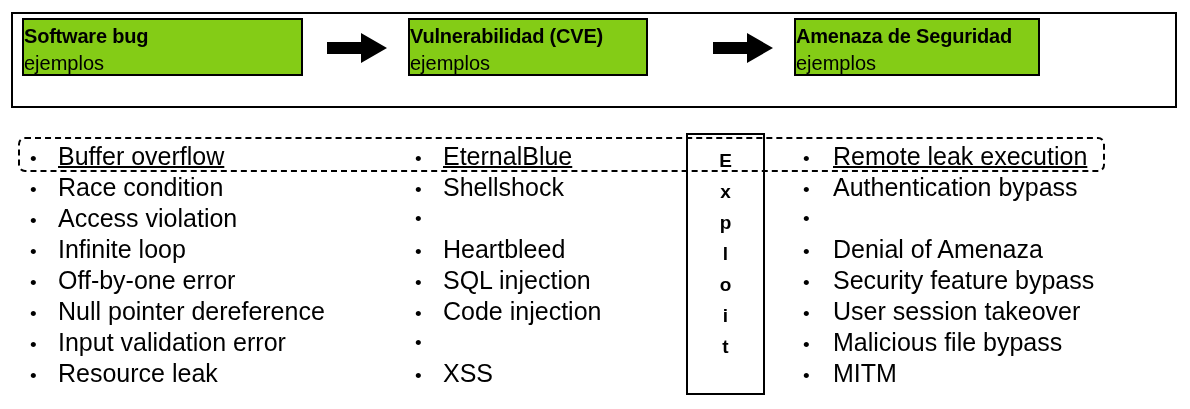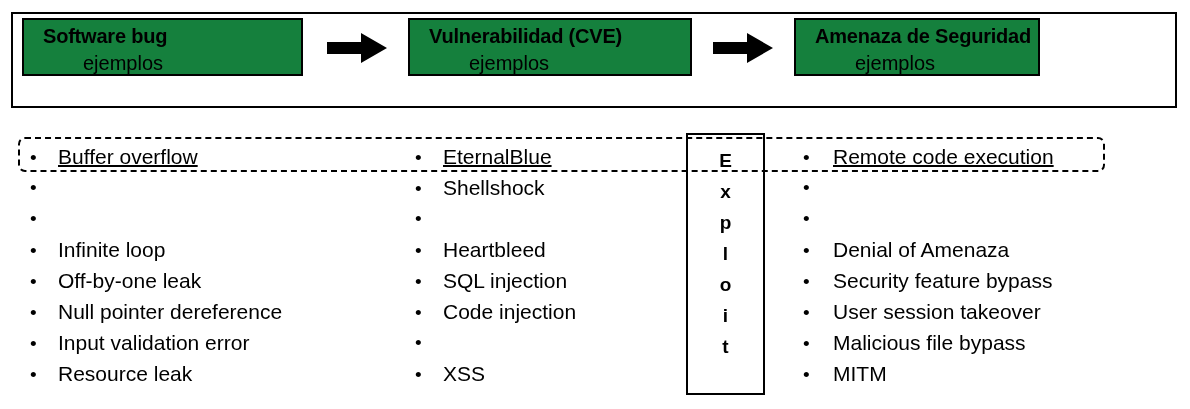--- a/index.html
+++ b/index.html
@@ -26,39 +26,38 @@
     top: 12px;
     width: 1166px;
     height: 96px;
     border: 2px solid #000000;
     box-sizing: border-box;
   }
   .stage-box {
     position: absolute;
     border: 2px solid #000000;
     box-sizing: border-box;
-    background: #15803d;
-    padding: 3px 0 0 19px;
+    background: #84cc16;
+    padding: 3px 0 0 0;
   }
   .stage-title {
     font-size: 20px;
     font-weight: bold;
     line-height: 27px;
     white-space: nowrap;
     letter-spacing: -0.2px;
   }
   .stage-sub {
     font-size: 20px;
     font-weight: normal;
     line-height: 27px;
     white-space: nowrap;
-    margin-left: 40px;
   }
   #stage-1 { left: 22px;  top: 18px; width: 281px; height: 58px; }
-  #stage-2 { left: 408px; top: 18px; width: 284px; height: 58px; }
+  #stage-2 { left: 408px; top: 18px; width: 240px; height: 58px; }
   #stage-3 { left: 794px; top: 18px; width: 246px; height: 58px; }
 
   .flow-arrow {
     position: absolute;
     width: 60px;
     height: 36px;
   }
   #arrow-1 { left: 327px; top: 30px; }
   #arrow-2 { left: 713px; top: 30px; }
 
@@ -90,21 +89,21 @@
     white-space: nowrap;
   }
   .bullet-dot {
     width: 28px;
     flex: 0 0 28px;
     font-size: 19px;
     line-height: 31px;
   }
   #col-3 .bullet-dot { width: 30px; flex: 0 0 30px; }
   .bullet-text {
-    font-size: 21px;
+    font-size: 25px;
     line-height: 31px;
     font-weight: normal;
   }
   .bullet-row.first .bullet-text {
     text-decoration: underline;
     text-underline-offset: 1px;
   }
 
   
   .exploit-box {
@@ -164,31 +163,33 @@
 
   <div class="dashed-band"></div>
 
   <div class="bullet-col" id="col-1">
     <div class="bullet-row first">
       <span class="bullet-dot">•</span>
       <span class="bullet-text">Buffer overflow</span>
     </div>
     <div class="bullet-row">
       <span class="bullet-dot">•</span>
-    </div>
-    <div class="bullet-row">
-      <span class="bullet-dot">•</span>
+      <span class="bullet-text">Race condition</span>
+    </div>
+    <div class="bullet-row">
+      <span class="bullet-dot">•</span>
+      <span class="bullet-text">Access violation</span>
     </div>
     <div class="bullet-row">
       <span class="bullet-dot">•</span>
       <span class="bullet-text">Infinite loop</span>
     </div>
     <div class="bullet-row">
       <span class="bullet-dot">•</span>
-      <span class="bullet-text">Off-by-one leak</span>
+      <span class="bullet-text">Off-by-one error</span>
     </div>
     <div class="bullet-row">
       <span class="bullet-dot">•</span>
       <span class="bullet-text">Null pointer dereference</span>
     </div>
     <div class="bullet-row">
       <span class="bullet-dot">•</span>
       <span class="bullet-text">Input validation error</span>
     </div>
     <div class="bullet-row">
@@ -236,24 +237,25 @@
     <span class="exploit-letter">p</span>
     <span class="exploit-letter">l</span>
     <span class="exploit-letter">o</span>
     <span class="exploit-letter">i</span>
     <span class="exploit-letter">t</span>
   </div>
 
   <div class="bullet-col" id="col-3">
     <div class="bullet-row first">
       <span class="bullet-dot">•</span>
-      <span class="bullet-text">Remote code execution</span>
-    </div>
-    <div class="bullet-row">
-      <span class="bullet-dot">•</span>
+      <span class="bullet-text">Remote leak execution</span>
+    </div>
+    <div class="bullet-row">
+      <span class="bullet-dot">•</span>
+      <span class="bullet-text">Authentication bypass</span>
     </div>
     <div class="bullet-row">
       <span class="bullet-dot">•</span>
     </div>
     <div class="bullet-row">
       <span class="bullet-dot">•</span>
       <span class="bullet-text">Denial of Amenaza</span>
     </div>
     <div class="bullet-row">
       <span class="bullet-dot">•</span>

